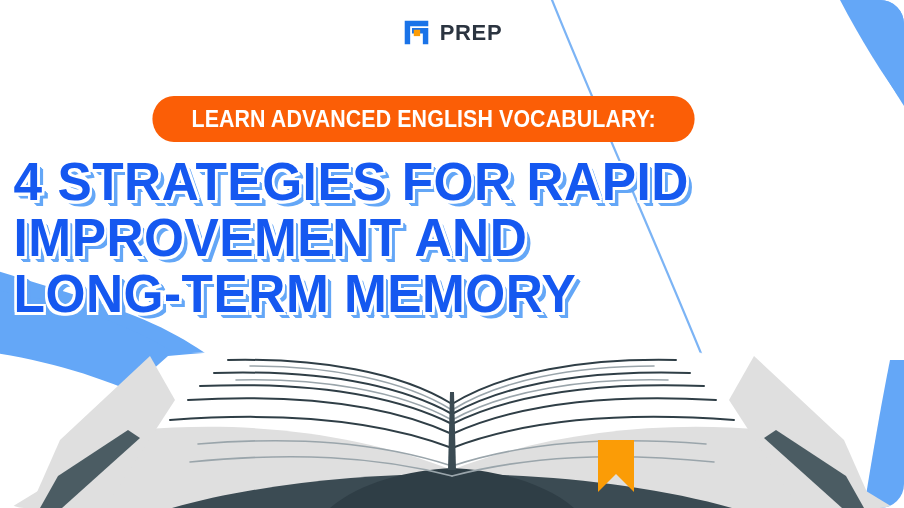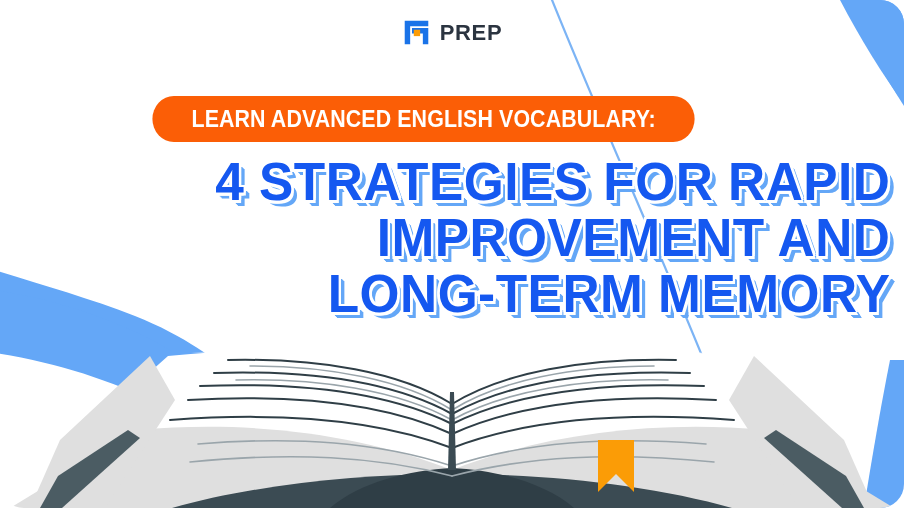--- a/index.html
+++ b/index.html
@@ -96,21 +96,21 @@
     white-space: nowrap;
     transform: scaleX(0.93);
   }
 
   
   .headline {
     position: absolute;
     top: 154px;
     left: 0;
     width: 904px;
-    text-align: right;
+    text-align: left;
   }
   .headline-line {
     display: block;
     font-family: "Liberation Sans", sans-serif;
     font-weight: bold;
     font-size: 53px;
     line-height: 56px;
     letter-spacing: 0.5px;
     color: #1558f0;
     white-space: nowrap;

